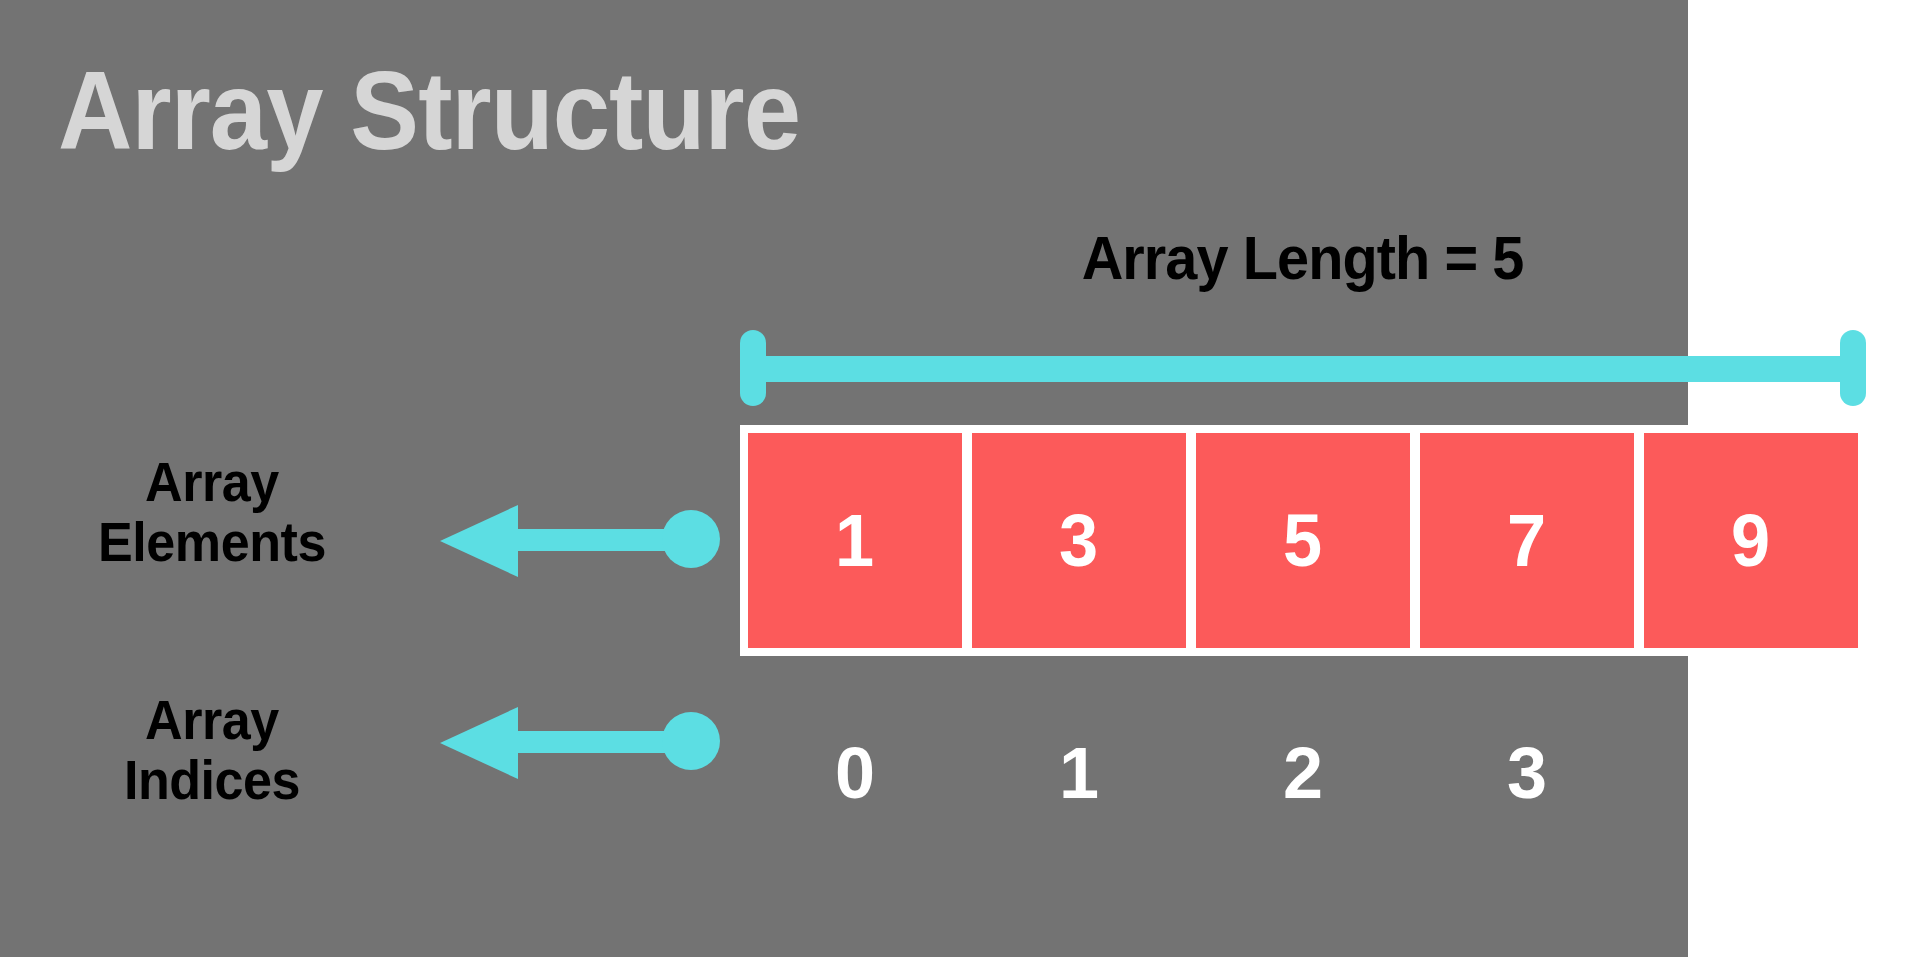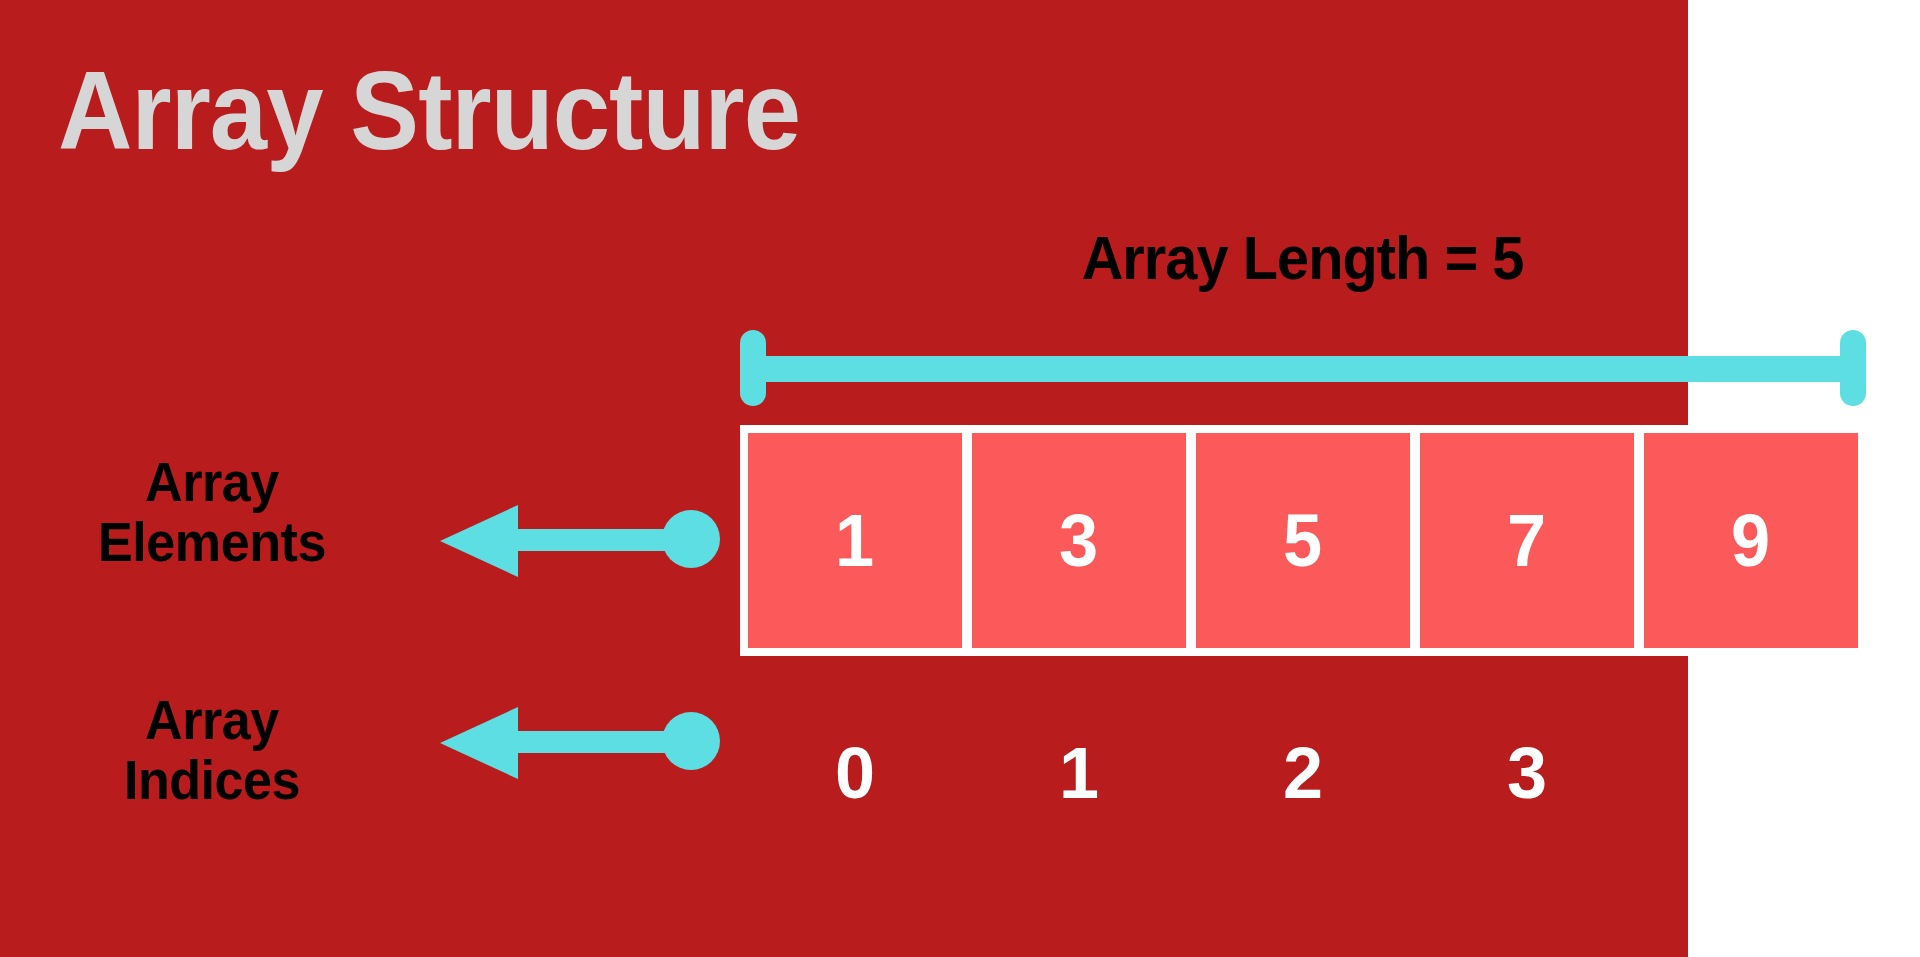--- a/index.html
+++ b/index.html
@@ -4,21 +4,21 @@
 <style>
   * { margin:0; padding:0; box-sizing:border-box; }
   html, body {
     width:1920px; height:957px;
     overflow:hidden;
     font-family:"Liberation Sans", sans-serif;
   }
   #canvas {
     position:relative;
     width:1688px; height:957px;
-    background:#b91c1c;
+    background:#737373;
   }
 
   
   #page-title {
     position:absolute;
     left:58px; top:52px;
     font-size:112px;
     font-weight:bold;
     color:#d6d6d6;
     letter-spacing:-1px;

